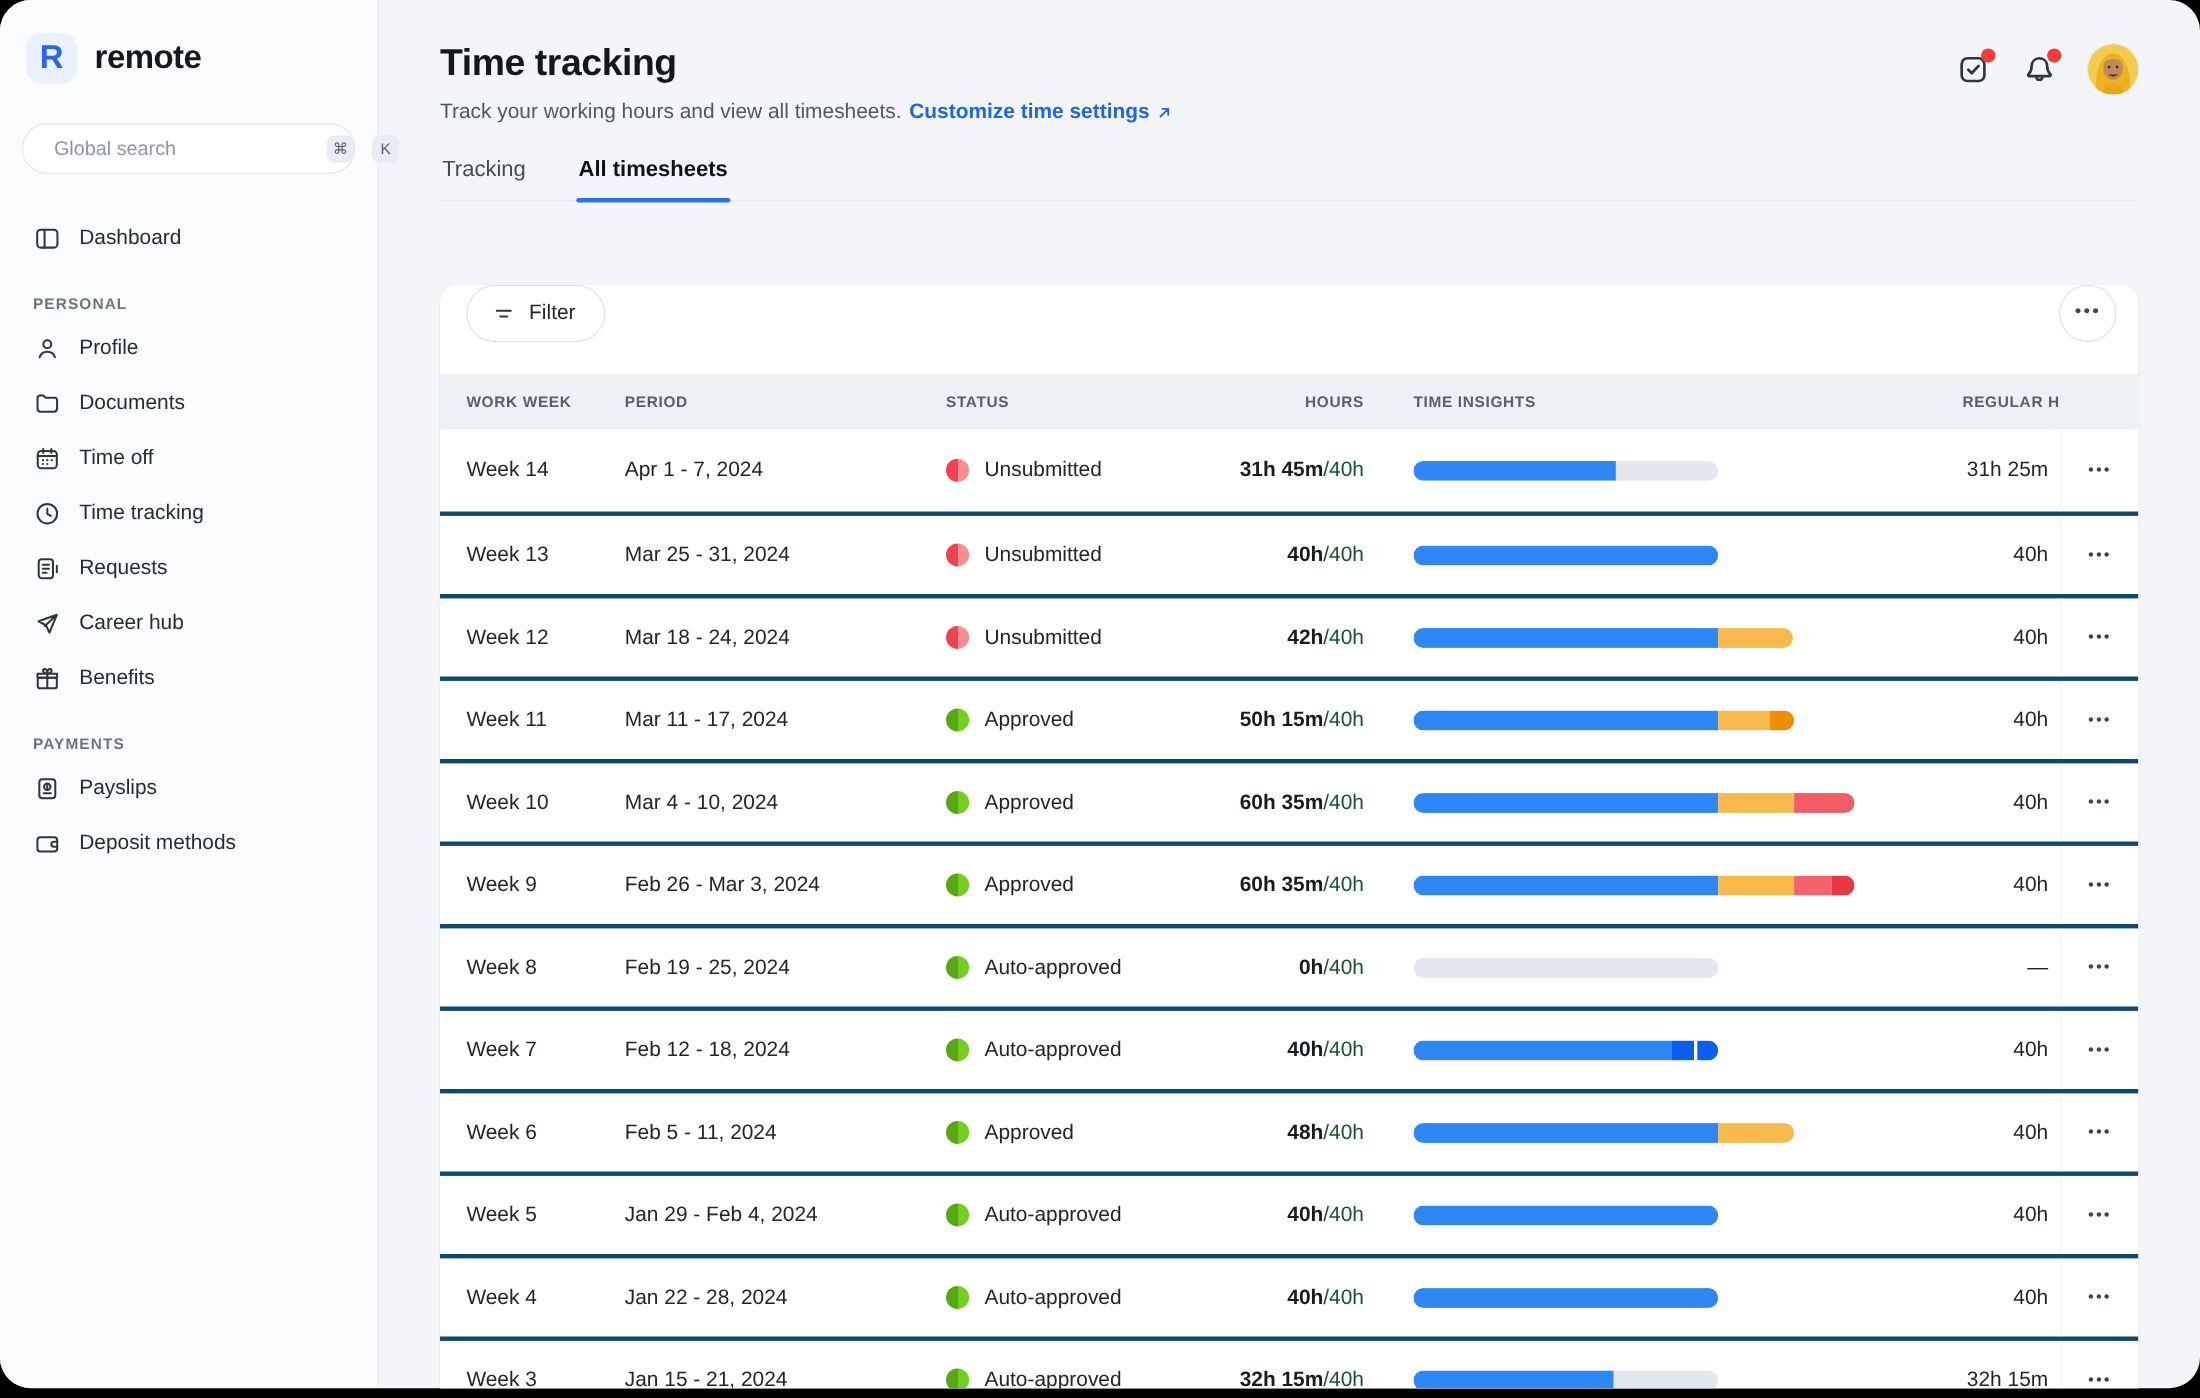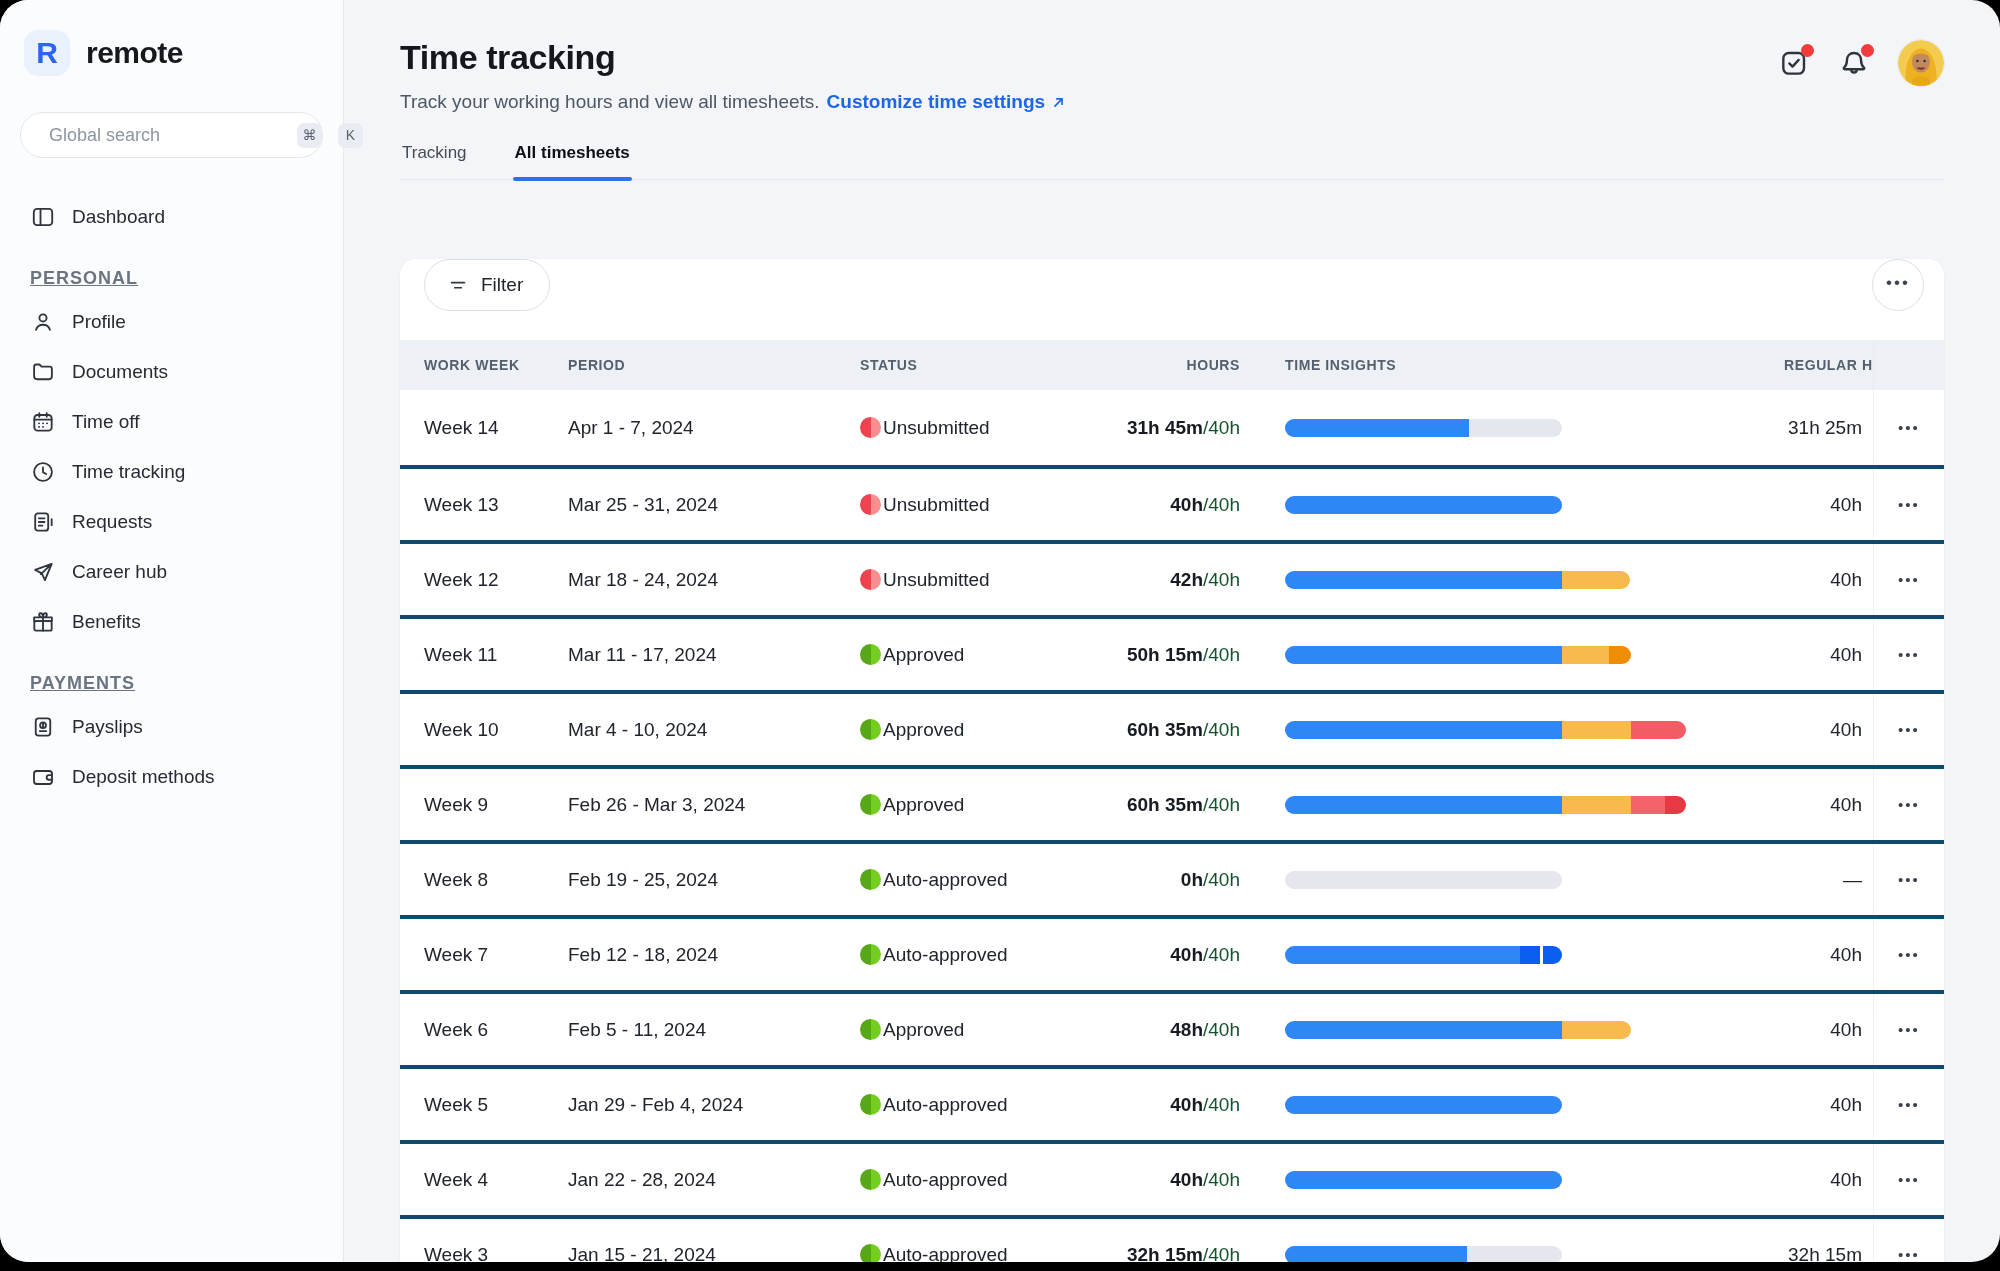--- a/index.html
+++ b/index.html
@@ -22,33 +22,33 @@
     font-family:inherit; background:transparent; }
   .search-pill input::placeholder { color:#8d96a3; }
   .key-badge { background:#e9edf3; color:#596270; border-radius:7px; font-size:14px;
     min-width:25px; height:25px; display:flex; align-items:center; justify-content:center;
     padding:0 5px; margin-left:4px; }
   .nav { margin-top:34px; }
   .nav-item { display:flex; align-items:center; gap:16px; height:50px; padding:0 10px;
     border-radius:12px; cursor:pointer; }
   .nav-item span.lbl { font-size:19px; color:#262b33; }
   .nav-item svg { flex:0 0 auto; }
-  .nav-section { font-size:18px; letter-spacing:1px; color:#6b7480; margin:26px 0 8px 10px;
-    font-weight:bold;text-decoration:underline; }
+  .nav-section { font-size:14px; letter-spacing:1px; color:#6b7480; margin:26px 0 8px 10px;
+    font-weight:bold; }
   .icon-stroke { stroke:#2f353d; fill:none; stroke-width:1.7; stroke-linecap:round; stroke-linejoin:round; }
 
   
   .main { position:absolute; left:344px; top:0; right:0; bottom:0; }
   .page-head { padding:38px 56px 0 56px; }
   .page-title { font-size:34px; font-weight:bold; color:#14171c; letter-spacing:-0.4px; }
   .page-sub { margin-top:14px; font-size:19px; color:#4e5864; display:flex; align-items:center; }
   .page-sub a { color:#1e66e6; font-weight:bold; text-decoration:none; margin-left:7px;
     display:inline-flex; align-items:center; gap:5px; cursor:pointer; }
   .tabs { display:flex; gap:44px; margin:30px 56px 0 56px; border-bottom:1.5px solid #e6e9ee; }
-  .tab { font-size:17px; color:#434b57; padding:0 2px 16px 2px; position:relative; cursor:pointer; }
+  .tab { font-size:20px; color:#434b57; padding:0 2px 16px 2px; position:relative; cursor:pointer; }
   .tab.active { color:#0e1218; font-weight:bold; }
   .tab.active::after { content:""; position:absolute; left:0; right:0; bottom:-2px; height:4px;
     border-radius:3px; background:#2a72f2; }
   .topbar-icons { position:absolute; top:40px; right:56px; display:flex; align-items:center; gap:28px; }
   .icon-btn { position:relative; width:32px; height:32px; cursor:pointer; }
   .badge-dot { position:absolute; top:-3px; right:-4px; width:13px; height:13px;
     border-radius:50%; background:#f23b3b; }
   .avatar { width:46px; height:46px; border-radius:50%; overflow:hidden; cursor:pointer;
     box-shadow:0 0 0 1px rgba(0,0,0,.05); }
 
@@ -69,21 +69,21 @@
   .thead { height:50px; background:#edf1f5; font-size:14px; font-weight:bold; color:#55606d;
     letter-spacing:.6px; }
   .th-right { text-align:right; }
   .th-insights { padding-left:45px; }
   .th-regular { padding-left:44px; white-space:nowrap; overflow:hidden; }
   .row { height:75px; border-top:4px solid #0c4a6e; background:#fff; font-size:19px; color:#20252d; }
   .row:first-of-type { border-top:none; }
   .cell-hours { text-align:right; white-space:nowrap; }
   .hours-main { font-weight:bold; color:#171c23; }
   .hours-denom { color:#14532d; }
-  .cell-status { display:flex; align-items:center; gap:2px; }
+  .cell-status { display:flex; align-items:center; gap:14px; }
   .status-dot { width:21px; height:21px; border-radius:50%; flex:0 0 auto; }
   .cell-insights { padding-left:45px; position:relative; height:100%; }
   .bar-wrap { position:absolute; left:45px; top:50%; transform:translateY(-50%); height:18px; }
   .bar-track { position:absolute; left:0; top:0; width:277px; height:18px; border-radius:9px;
     background:#e4e8ee; }
   .bar-segs { position:absolute; left:0; top:0; height:18px; display:flex; overflow:hidden; }
   .cell-regular { text-align:right; padding-right:11px; }
   .cell-actions { height:100%; display:flex; align-items:center; justify-content:center;
     border-left:1px solid #eef1f5; }
   .row-kebab { background:none; border:none; cursor:pointer; }

